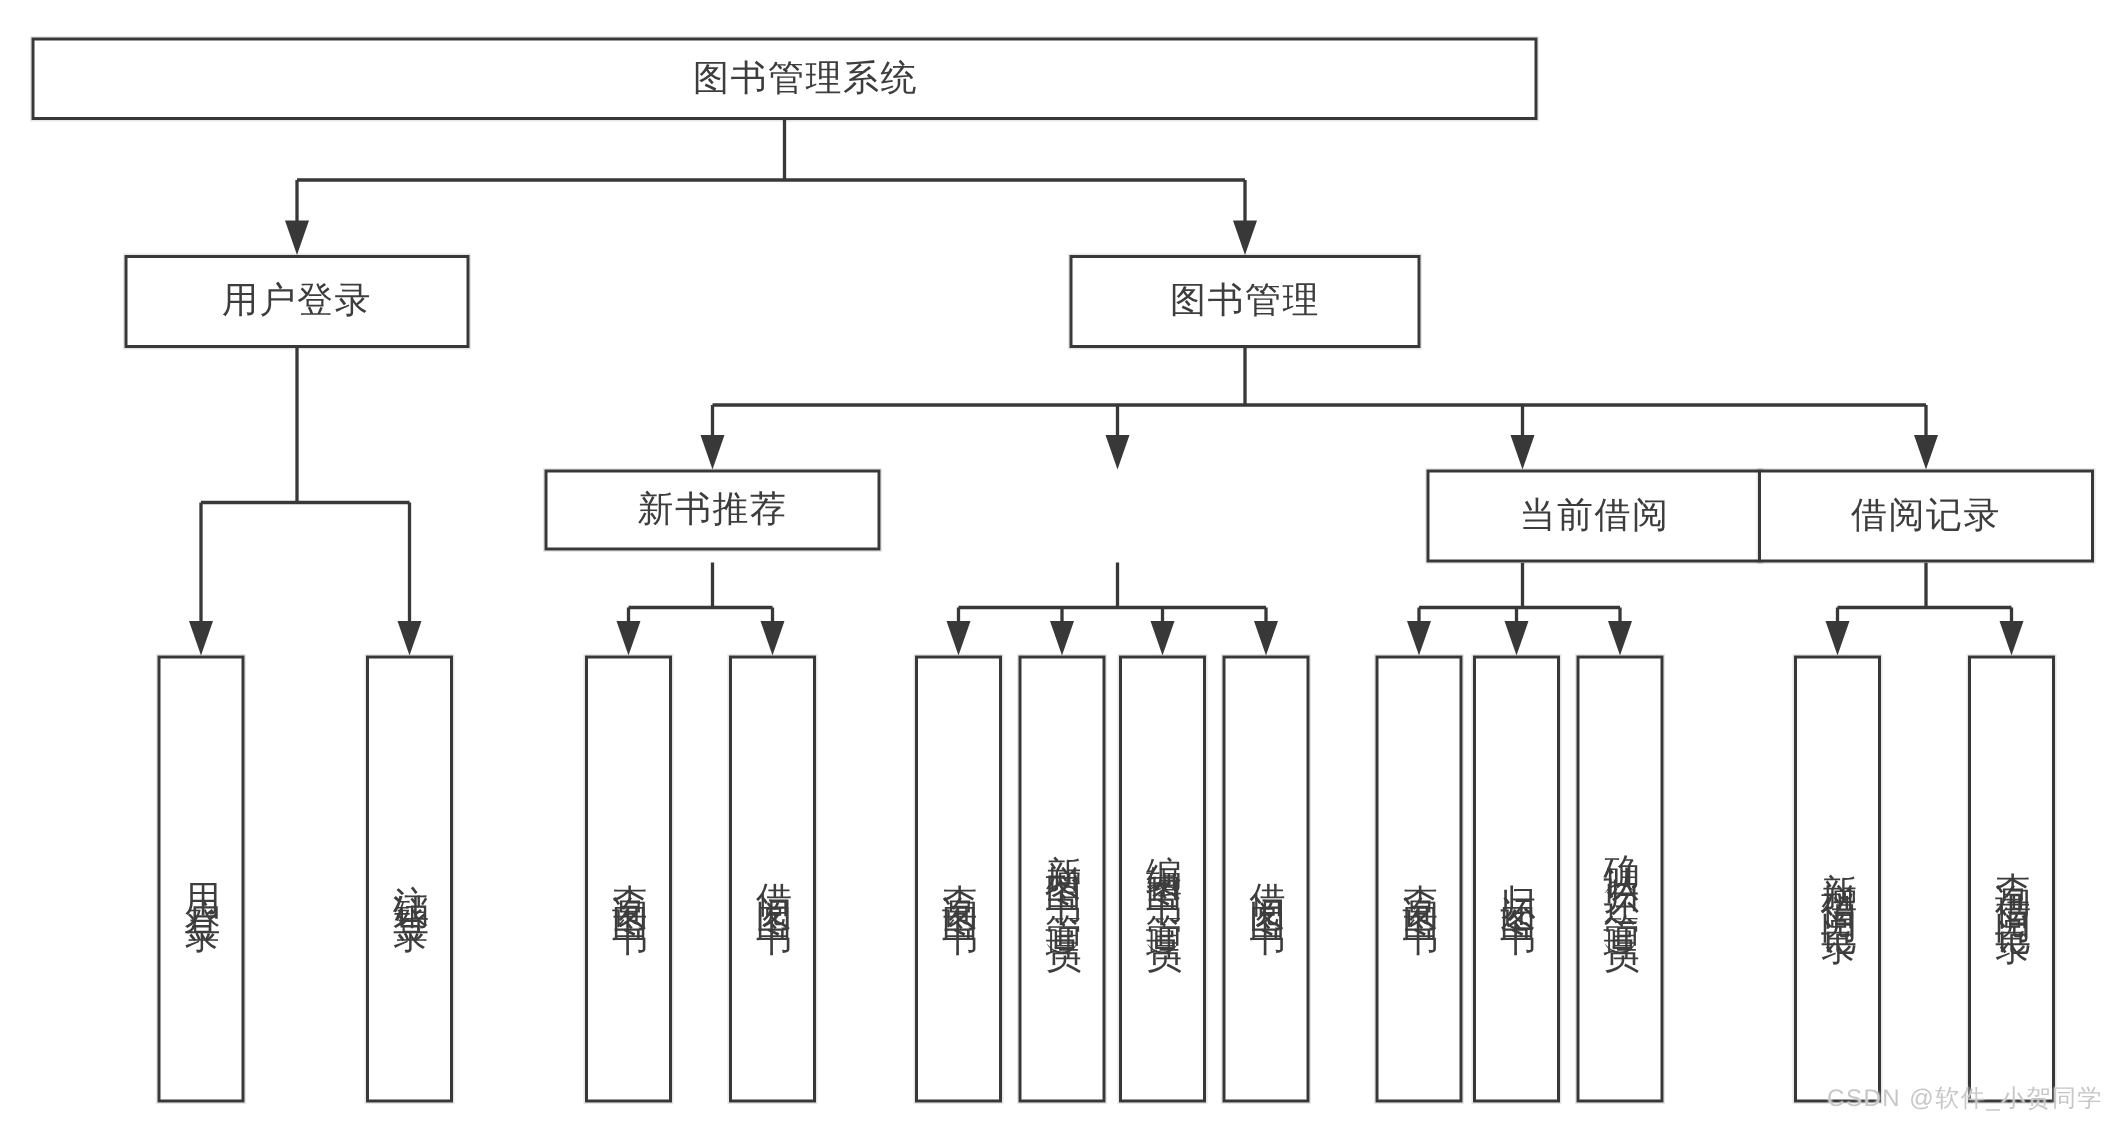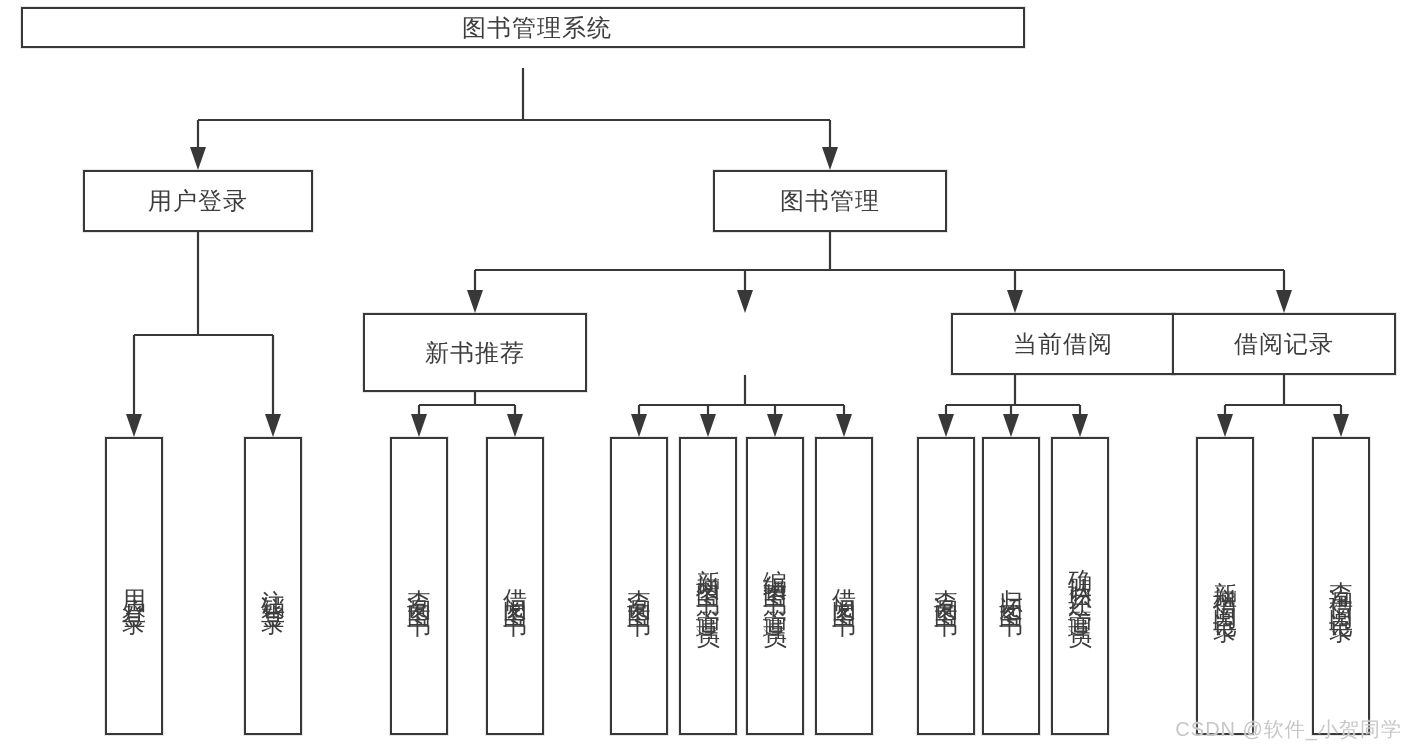--- a/index.html
+++ b/index.html
@@ -46,21 +46,21 @@
   .vbox span {
     writing-mode: vertical-rl;
     text-orientation: mixed;
     letter-spacing: 8px;
     line-height: 1;
   }
   .watermark {
     position: absolute;
     right: 3px;
     bottom: 4px;
-    font-size: 20px;
+    font-size: 16px;
     color: #c7c7c7;
     letter-spacing: 1px;
     z-index: 5;
     text-shadow: 0 0 2px #ffffff;
   }
 </style>
 </head>
 <body>
 
 <div class="canvas">
@@ -98,32 +98,32 @@
       <polygon points="767,414 783,414 775,437"></polygon>
       <polygon points="836,414 852,414 844,437"></polygon>
       <polygon points="938,414 954,414 946,437"></polygon>
       <polygon points="1003,414 1019,414 1011,437"></polygon>
       <polygon points="1072,414 1088,414 1080,437"></polygon>
       <polygon points="1217,414 1233,414 1225,437"></polygon>
       <polygon points="1333,414 1349,414 1341,437"></polygon>
     </g>
   </svg>
 
-  <div class="hbox" style="left:21px; top:7px; width:1004px; height:41px;padding-left:28px;">
+  <div class="hbox" style="left:21px; top:25px; width:1004px; height:55px;padding-left:28px;">
     <span>图书管理系统</span>
   </div>
 
   <div class="hbox" style="left:83px; top:170px; width:230px; height:62px;">
     <span>用户登录</span>
   </div>
   <div class="hbox" style="left:713px; top:170px; width:234px; height:62px;">
     <span>图书管理</span>
   </div>
 
-  <div class="hbox" style="left:363px; top:313px; width:224px; height:79px;">
+  <div class="hbox" style="left:363px; top:313px; width:224px; height:54px;">
     <span>新书推荐</span>
   </div>
   <div class="hbox" style="left:903px; top:313px; width:224px; height:62px;margin-left:48px;">
     <span>当前借阅</span>
   </div>
   <div class="hbox" style="left:1172px; top:313px; width:224px; height:62px;">
     <span>借阅记录</span>
   </div>
 
   <div class="vbox" style="left:105px;">

